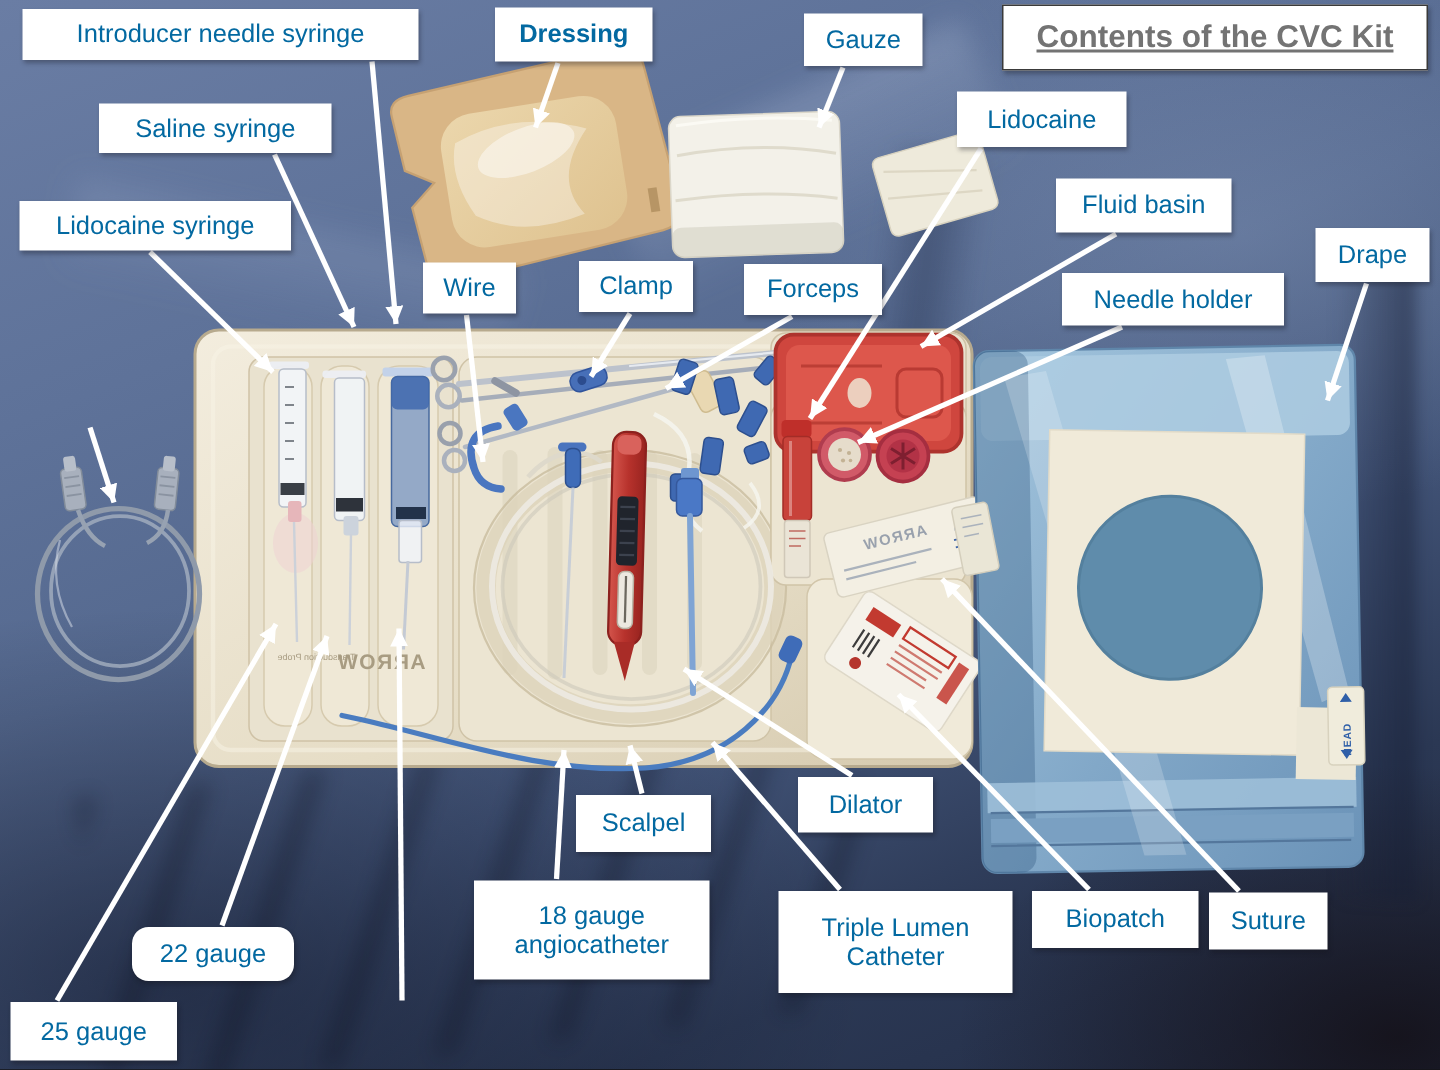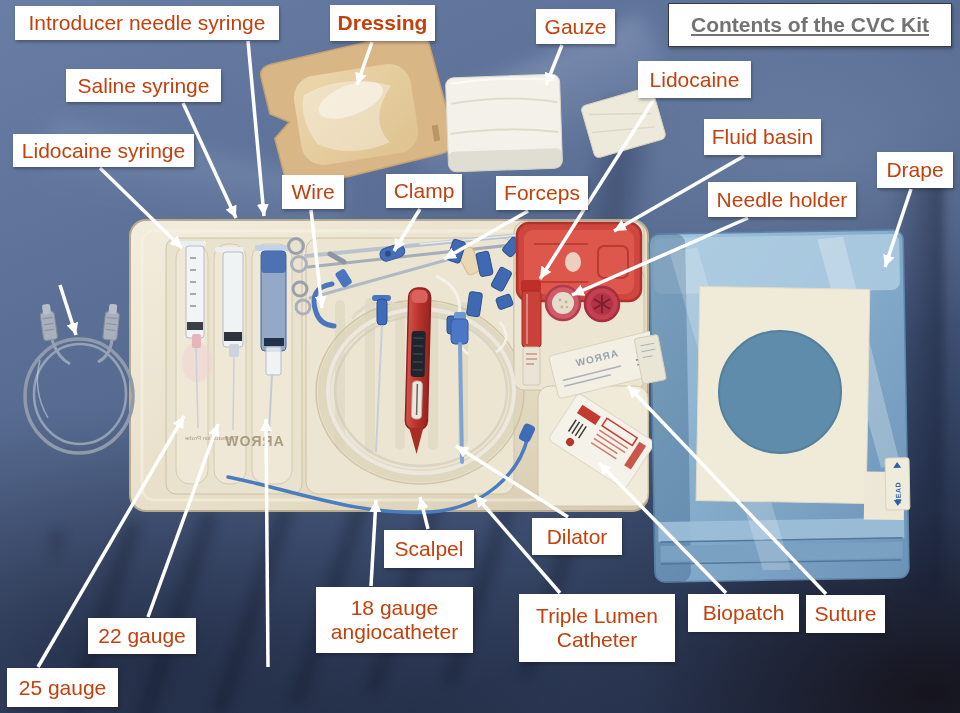--- a/index.html
+++ b/index.html
@@ -10,23 +10,23 @@
       radial-gradient(ellipse 520px 300px at 86% 22%, rgba(150,168,200,.28), transparent 62%),
       radial-gradient(ellipse 700px 380px at 12% 92%, rgba(0,2,14,.42), transparent 66%),
       radial-gradient(ellipse 420px 260px at 97% 97%, rgba(18,13,18,.78), transparent 70%),
       linear-gradient(158deg,#6a7da4 0%,#5e7299 26%,#55698f 44%,#425478 62%,#2b3854 80%,#222c45 100%);
   }
   .fold{position:absolute;pointer-events:none;}
   #photo-svg,#lines-svg{position:absolute;left:0;top:0;}
   #lines-svg{z-index:40;}
   #labels{position:absolute;left:0;top:0;width:100%;height:100%;z-index:50;}
   .label{
-    position:absolute;background:#ffffff;color:#c2410c;
+    position:absolute;background:#ffffff;color:#0369a1;
     display:flex;align-items:center;justify-content:center;text-align:center;
-    font-size:21px;line-height:1.12;white-space:pre-line;
+    font-size:17px;line-height:1.12;white-space:pre-line;
     box-shadow:1px 2px 3px rgba(20,20,30,.35);
   }
   .title{
     position:absolute;background:#ffffff;color:#737373;z-index:50;
     display:flex;align-items:center;justify-content:center;
     font-size:21px;font-weight:700;text-decoration:underline;
     border:1px solid #3a3a3a;box-shadow:1px 2px 3px rgba(20,20,30,.35);
   }
 </style>
 </head>
@@ -334,21 +334,21 @@
       <div class="label" style="left: 638px; top: 61px; width: 113px; height: 37px;">Lidocaine</div>
       <div class="label" style="left: 13px; top: 134px; width: 181px; height: 33px;">Lidocaine syringe</div>
       <div class="label" style="left: 704px; top: 119px; width: 117px; height: 36px;">Fluid basin</div>
       <div class="label" style="left: 708px; top: 182px; width: 148px; height: 35px;">Needle holder</div>
       <div class="label" style="left: 877px; top: 152px; width: 76px; height: 36px;">Drape</div>
       <div class="label" style="left: 282px; top: 175px; width: 62px; height: 34px;">Wire</div>
       <div class="label" style="left: 386px; top: 174px; width: 76px; height: 34px;">Clamp</div>
       <div class="label" style="left: 496px; top: 176px; width: 92px; height: 34px;">Forceps</div>
       <div class="label" style="left: 384px; top: 530px; width: 90px; height: 38px;">Scalpel</div>
       <div class="label" style="left: 532px; top: 518px; width: 90px; height: 37px;">Dilator</div>
-      <div class="label" style="left: 88px; top: 618px; width: 108px; height: 36px;">22 gauge</div>
+      <div class="label" style="left: 88px; top: 618px; width: 108px; height: 36px; border-radius: 11px;">22 gauge</div>
       <div class="label" style="left: 7px; top: 668px; width: 111px; height: 39px;">25 gauge</div>
       <div class="label" style="left: 316px; top: 587px; width: 157px; height: 66px;">18 gauge
 angiocatheter</div>
       <div class="label" style="left: 519px; top: 594px; width: 156px; height: 68px;">Triple Lumen
 Catheter</div>
       <div class="label" style="left: 688px; top: 594px; width: 111px; height: 38px;">Biopatch</div>
       <div class="label" style="left: 806px; top: 595px; width: 79px; height: 38px;">Suture</div>
     </div>
 </div>
 

